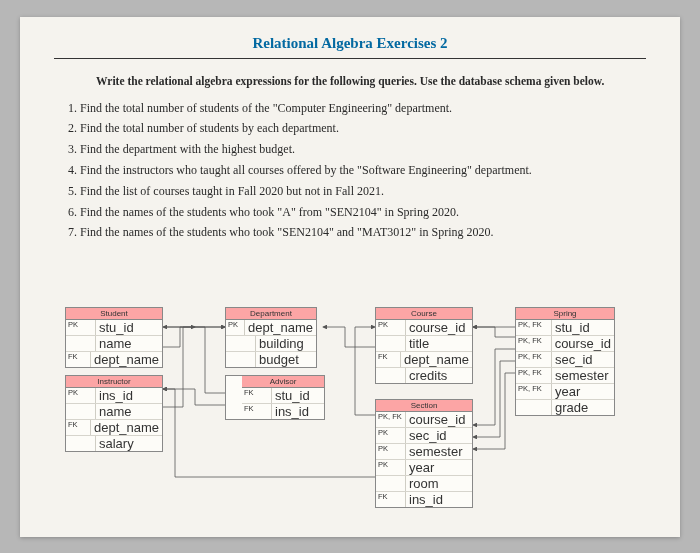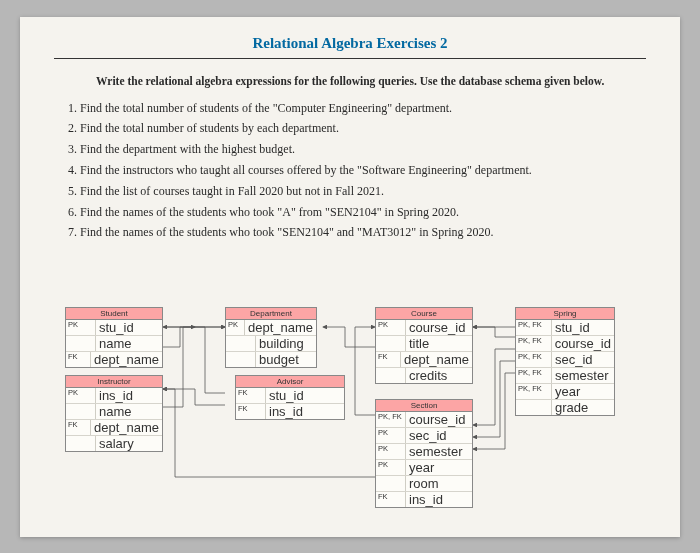--- a/index.html
+++ b/index.html
@@ -85,21 +85,21 @@
     }
     .tbl .col {
       flex: 1;
       padding: 0 3px;
       font-size: 13px;
     }
     
     .t-student   { left: 0;   top: 0;   width: 98px; }
     .t-instructor{ left: 0;   top: 68px; width: 98px; }
     .t-department{ left: 160px; top: 0;   width: 92px; }
-    .t-advisor   { left: 170px; top: 68px; width: 110px; }
+    .t-advisor   { left: 160px; top: 68px; width: 100px; padding-left: 16px; }
     .t-course    { left: 310px; top: 0;   width: 98px; }
     .t-section   { left: 310px; top: 92px; width: 98px; }
     .t-takes     { left: 450px; top: 0;   width: 100px; }
     .t-takes .key { width: 36px; }
 
     svg.lines {
       position: absolute;
       left: 0; top: 0;
       width: 580px; height: 210px;
       pointer-events: none;

